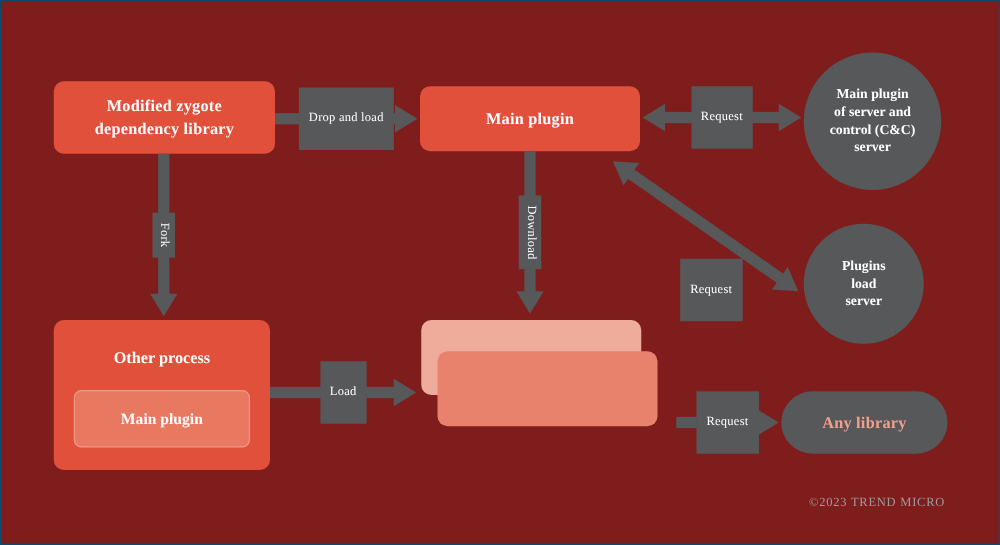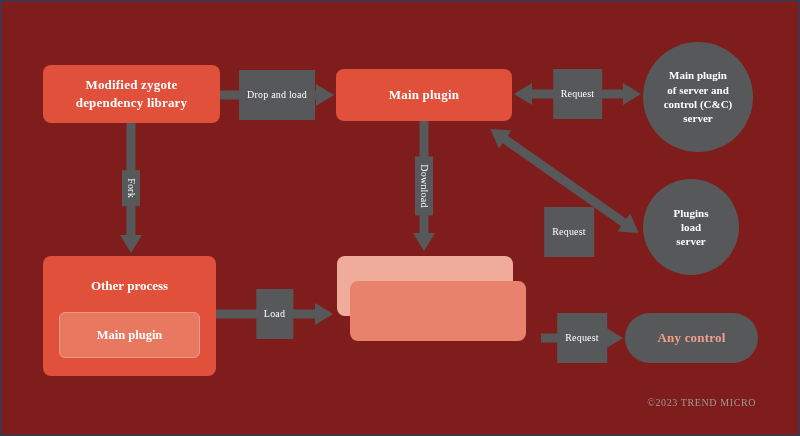--- a/index.html
+++ b/index.html
@@ -133,18 +133,18 @@
   <div class="node" style="left:336px; top:255px; width:176px; height:60px; background:#F0AC9B;"></div>
   <div class="node" style="left:349px; top:280px; width:176px; height:60px; background:#E8826C;"></div>
 
   <div class="arrow" style="left:540px; top:326px; width:82px; height:22px;">
     <div class="shaft-h" style="left:0; right:16px;"></div>
     <div class="head head-r"></div>
     <div class="badge badge-center">Request</div>
   </div>
 
   <div class="pill center" style="left:624px; top:312px; width:133px; height:50px;">
-    <div class="pill-label">Any control</div>
+    <div class="pill-label">Any library</div>
   </div>
 
   <div class="footer">©2023 TREND MICRO</div>
 
 </div>
 
 </body></html>

